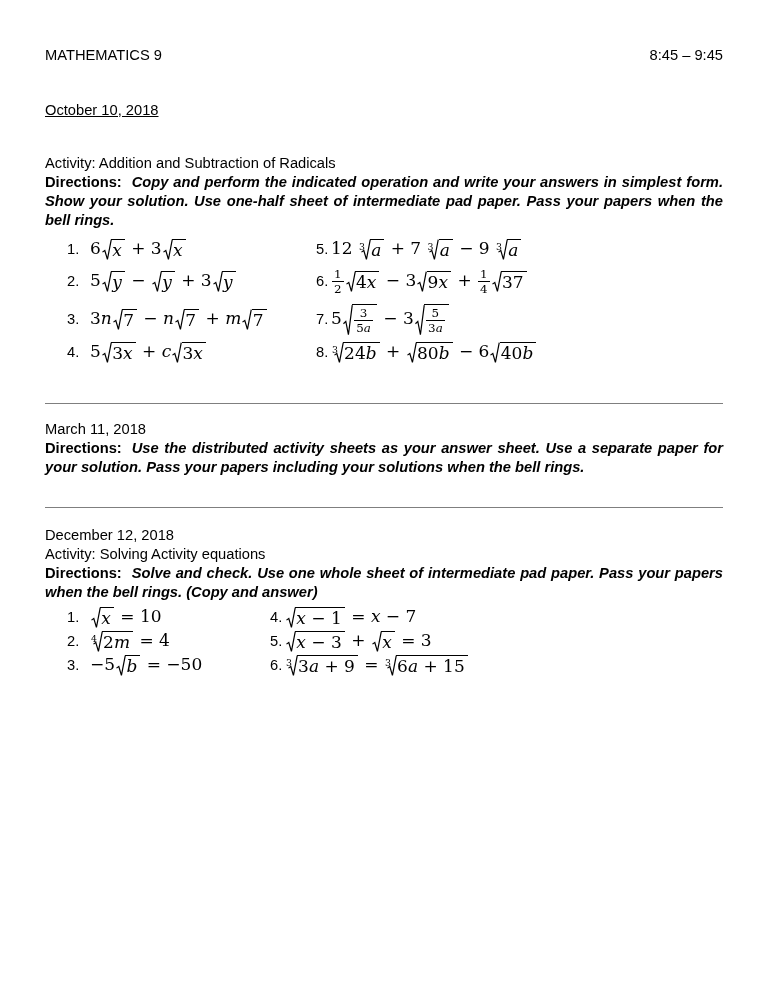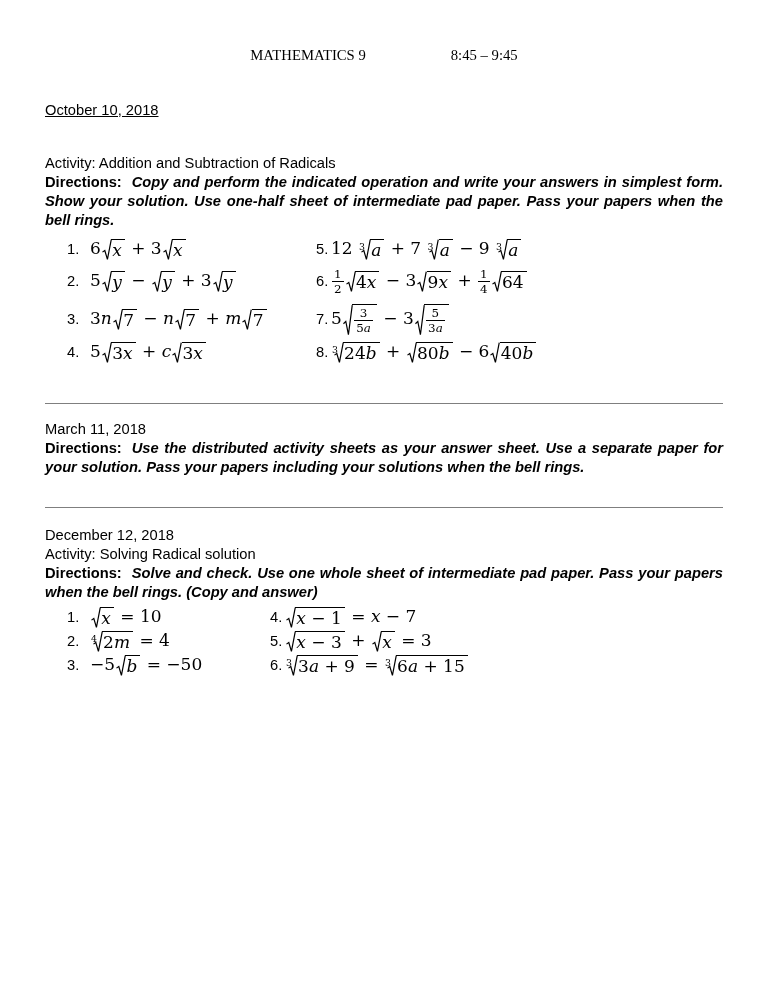--- a/index.html
+++ b/index.html
@@ -4,21 +4,21 @@
 <style>
   * { margin:0; padding:0; box-sizing:border-box; }
   html, body { background:#ffffff; }
   body {
     width:768px; min-height:994px; margin:0 auto;
     font-family:"Liberation Sans", sans-serif;
     font-size:14.7px; line-height:19px; color:#000;
   }
   .page { padding:46px 45px 40px 45px; }
 
-  .header { display:flex; justify-content:center; gap:85px;font-family:Liberation Serif, serif; }
+  .header { display:flex; justify-content:space-between; gap:85px; }
 
   .date  { margin-top:36px; }
   .u     { text-decoration:underline; }
   .gap-top { margin-top:34px; }
 
   .directions { text-align:justify; font-weight:bold; font-style:italic; }
   .directions .dlabel { font-style:normal; margin-right:10px; }
 
   .rule { border:none; border-top:1px solid #7f7f7f; height:0; }
   .rule1 { margin:40px 0 16px 0; }
@@ -130,21 +130,21 @@
                 <path d="M0.5 12.5 L3 11 L5.8 19.4 L9.9 0.7" fill="none" stroke="currentColor" stroke-width="1.2" vector-effect="non-scaling-stroke"></path>
               </svg>
               <span class="rcand">9<i class="mvar">x</i></span>
             </span> + <span class="frac">
               <span class="fnum">1</span>
               <span class="fden">4</span>
             </span><span class="rad">
               <svg class="rsvg" viewBox="0 0 10 20" preserveAspectRatio="none">
                 <path d="M0.5 12.5 L3 11 L5.8 19.4 L9.9 0.7" fill="none" stroke="currentColor" stroke-width="1.2" vector-effect="non-scaling-stroke"></path>
               </svg>
-              <span class="rcand">64</span>
+              <span class="rcand">37</span>
             </span></span>
       </div>
       <div class="prob">
         <span class="pnum">3.</span>
         <span class="math">3<i class="mvar">n</i><span class="rad">
               <svg class="rsvg" viewBox="0 0 10 20" preserveAspectRatio="none">
                 <path d="M0.5 12.5 L3 11 L5.8 19.4 L9.9 0.7" fill="none" stroke="currentColor" stroke-width="1.2" vector-effect="non-scaling-stroke"></path>
               </svg>
               <span class="rcand">7</span>
             </span> − <i class="mvar">n</i><span class="rad">
@@ -222,21 +222,21 @@
     <div>March 11, 2018</div>
     <p class="directions">
       <span class="dlabel">Directions:</span><span>Use the distributed activity sheets as your answer sheet. Use a separate paper for your solution. Pass your papers including your solutions when the bell rings.</span>
     </p>
   </section>
 
   <hr class="rule rule2">
 
   <section>
     <div>December 12, 2018</div>
-    <div>Activity: Solving Radical solution</div>
+    <div>Activity: Solving Activity equations</div>
     <p class="directions">
       <span class="dlabel">Directions:</span><span>Solve and check. Use one whole sheet of intermediate pad paper. Pass your papers when the bell rings. (Copy and answer)</span>
     </p>
     <div class="probs probs3">
       <div class="prob">
         <span class="pnum">1.</span>
         <span class="math"><span class="rad">
               <svg class="rsvg" viewBox="0 0 10 20" preserveAspectRatio="none">
                 <path d="M0.5 12.5 L3 11 L5.8 19.4 L9.9 0.7" fill="none" stroke="currentColor" stroke-width="1.2" vector-effect="non-scaling-stroke"></path>
               </svg>

